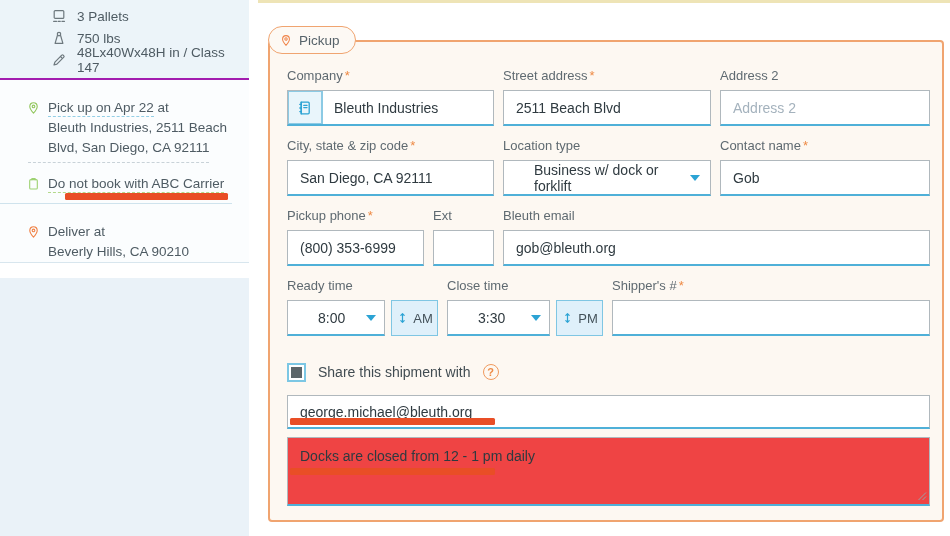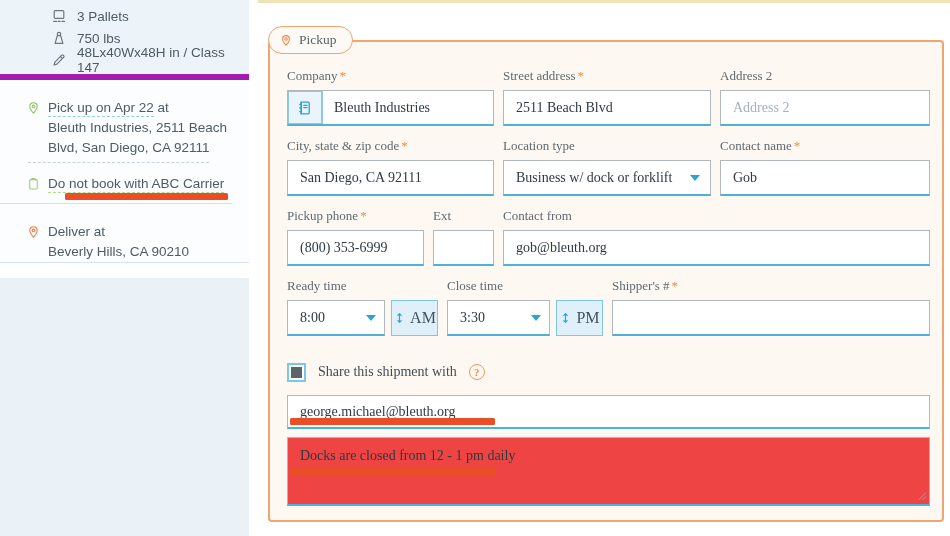--- a/index.html
+++ b/index.html
@@ -7,21 +7,21 @@
   body {
     position:relative; background:#fff; overflow:hidden;
     font-family:"Liberation Sans", sans-serif; color:#2f3a40;
   }
   svg { display:block; }
 
   
   .sidebar { position:absolute; left:0; top:0; width:250px; height:536px; background:#fff; }
   .sb-top {
     position:absolute; left:0; top:0; width:249px; height:80px;
-    background:#ecf4f9; border-bottom:6px solid #a21caf; padding-top:5px;
+    background:#ecf4f9; border-bottom:2px solid #a21caf; padding-top:5px;
   }
   .sum-row { display:flex; align-items:center; gap:11px; padding-left:52px; height:22px;
              color:#4e5b63; font-size:13.5px; }
   .gray-ic { stroke:#6d787e; fill:none; stroke-width:1.2; stroke-linecap:round; stroke-linejoin:round; }
 
   .sb-card { position:absolute; left:0; top:80px; width:249px; height:183px;
              background:#fbfdfe; border-bottom:1px solid #d8e6ee; }
   .sb-block { display:flex; padding-left:27px; padding-right:10px; }
   .pickup-block { padding-top:18px; }
   .sb-icon { flex:0 0 13px; margin-top:3px; }
@@ -33,21 +33,21 @@
   .link-green { color:#4e5b63; text-decoration:none; border-bottom:1px dashed #b3d98b; padding-bottom:1px; cursor:pointer; }
   .sb-dash-divider { border-top:1px dashed #c8d2d8; margin:4px 40px 0 28px; }
   .note-block { margin-top:11px; }
   .sb-divider2 { position:absolute; left:0; top:203px; width:232px; border-top:1px solid #cfe3ed; }
   .deliver-block { margin-top:28px; }
   .sb-footer { position:absolute; left:0; top:278px; width:249px; height:258px; background:#eaf2f8; }
   .red-mark { position:absolute; height:7px; background:#e94e26; border-radius:1.5px; }
   .sb-red { left:65px; top:193px; width:163px; }
 
   
-  .main { position:absolute; left:258px; top:0; width:692px; height:408px; background:#fff;font-family:Liberation Serif, serif; }
+  .main { position:absolute; left:258px; top:0; width:692px; height:408px; background:#fff; }
   .top-band { position:absolute; left:0; top:0; width:692px; height:3px; background:#eee4b6; }
 
   .fieldset {
     position:absolute; left:10px; top:40px; width:676px; height:482px;
     border:2px solid #f0a470; border-radius:4px; background:#fdf8f2;
     padding:26px 12px 0 17px;
   }
   .legend-pill {
     position:absolute; left:10px; top:26px; height:28px; z-index:2;
     padding:0 15px 0 11px; border:1.5px solid #f0a470; border-radius:14px;
@@ -69,35 +69,35 @@
 
   .company-wrap { display:flex; height:36px; border:1px solid #b0b8bd; border-bottom:2px solid #4fb0d8; background:#fff; }
   .company-icon-box { width:35px; background:#e9f5fb; border-right:1px solid #8ccae4;
                       box-shadow:inset 0 0 0 1px #8ccae4; display:flex; align-items:center; justify-content:center; }
   .blue-ic { stroke:#2ba3d4; fill:none; stroke-width:1.3; stroke-linecap:round; stroke-linejoin:round; }
   .company-wrap input { border:none; flex:1; min-width:0; padding:0 11px; font-size:14px; color:#2f3a40;
                         background:transparent; font-family:inherit; outline:none; }
 
   .select {
     height:36px; border:1px solid #b0b8bd; border-bottom:2px solid #4fb0d8; background:#fff;
-    display:flex; align-items:center; justify-content:space-between; padding:0 10px 0 12px;
+    display:flex; align-items:center; justify-content:space-between; padding:0 10px 0 30px;
     font-size:14px; color:#2f3a40; cursor:pointer;
   }
   .caret { width:0; height:0; border-left:5px solid transparent; border-right:5px solid transparent;
            border-top:6px solid #2ba3d4; }
 
   .time-row { display:flex; }
   .group-ready { width:151px; margin-right:9px; }
   .group-close { width:156px; margin-right:9px; }
   .group-shipper { flex:1; }
   .time-pair { display:flex; gap:6px; }
   .time-pair .select { flex:1; padding-right:8px;gap:15px; }
   .meridiem { flex:0 0 47px; height:36px; background:#dff0fa; border:1px solid #7fc6e3;
               display:flex; align-items:center; justify-content:center; gap:4px;
-              font-size:16px; color:#44525a; cursor:pointer; }
+              font-size:13px; color:#44525a; cursor:pointer; }
 
   .share-row { display:flex; align-items:center; gap:12px; margin-top:26px; height:20px; }
   .checkbox { width:19px; height:19px; border:2px solid #7cc7e4; background:#fff;
               display:flex; align-items:center; justify-content:center; cursor:pointer; }
   .checkbox-fill { width:11px; height:11px; background:#5b6569; }
   .share-label { font-size:14px; color:#414c52; }
   .help { width:16px; height:16px; border:1.5px solid #f09a5e; border-radius:50%;
           color:#ee8a45; font-size:11px; font-weight:bold;
           display:flex; align-items:center; justify-content:center; cursor:pointer; }
 
@@ -259,21 +259,21 @@
     <div class="grid-contact">
       <div class="field">
         <label><span>Pickup phone</span><span class="req">*</span></label>
         <input class="txt" value="(800) 353-6999" style="">
       </div>
       <div class="field">
         <label>Ext</label>
         <input class="txt" value="" style="">
       </div>
       <div class="field">
-        <label>Contact from</label>
+        <label>Bleuth email</label>
         <input class="txt" value="gob@bleuth.org" style="">
       </div>
     </div>
 
     <div class="time-row">
       <div class="field group-ready">
         <label>Ready time</label>
         <div class="time-pair">
           <div class="select">
             <span>8:00</span>

